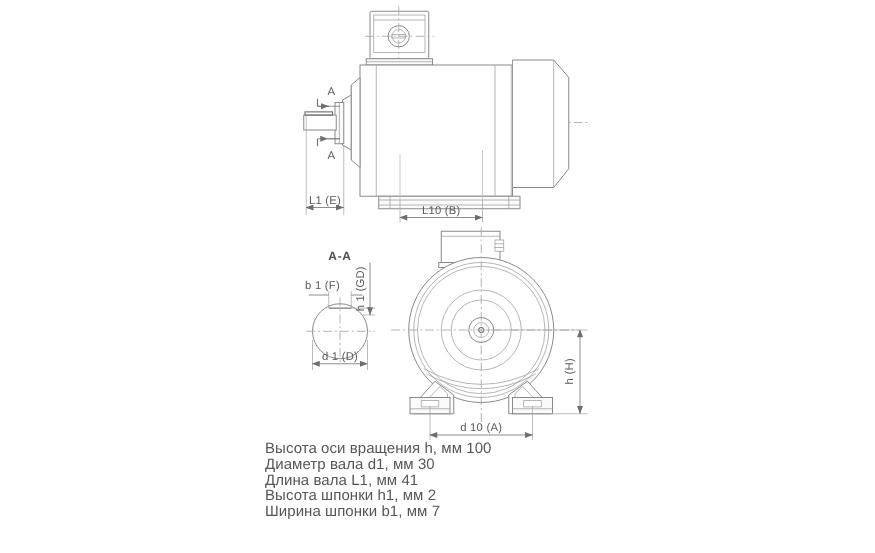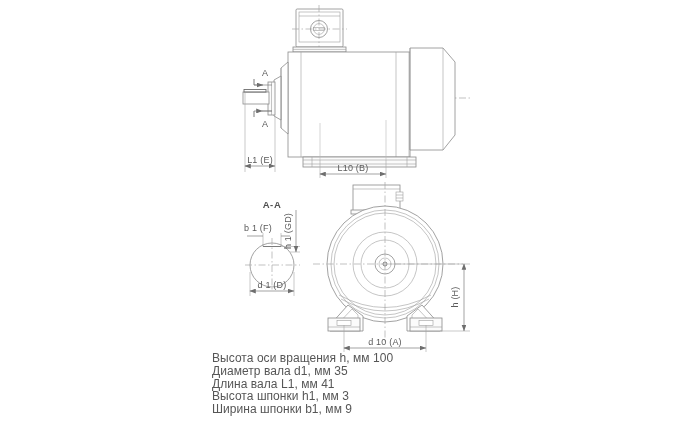--- a/index.html
+++ b/index.html
@@ -269,17 +269,17 @@
         <line class="ext-ln" x1="426" y1="325" x2="426" y2="352"></line>
         <line class="dim-ln" x1="344" y1="348" x2="426" y2="348" marker-start="url(#ar-l)" marker-end="url(#ar-r)"></line>
         <text class="dim-text" x="385" y="345" text-anchor="middle">d 10 (A)</text>
       </g>
     </g>
   </svg>
 </div>
 
 <div id="spec-list">
   <div class="spec-line">Высота оси вращения h, мм 100</div>
-  <div class="spec-line">Диаметр вала d1, мм 35</div>
+  <div class="spec-line">Диаметр вала d1, мм 30</div>
   <div class="spec-line">Длина вала L1, мм 41</div>
-  <div class="spec-line">Высота шпонки h1, мм 3</div>
-  <div class="spec-line">Ширина шпонки b1, мм 9</div>
+  <div class="spec-line">Высота шпонки h1, мм 2</div>
+  <div class="spec-line">Ширина шпонки b1, мм 7</div>
 </div>
 
 </body></html>

